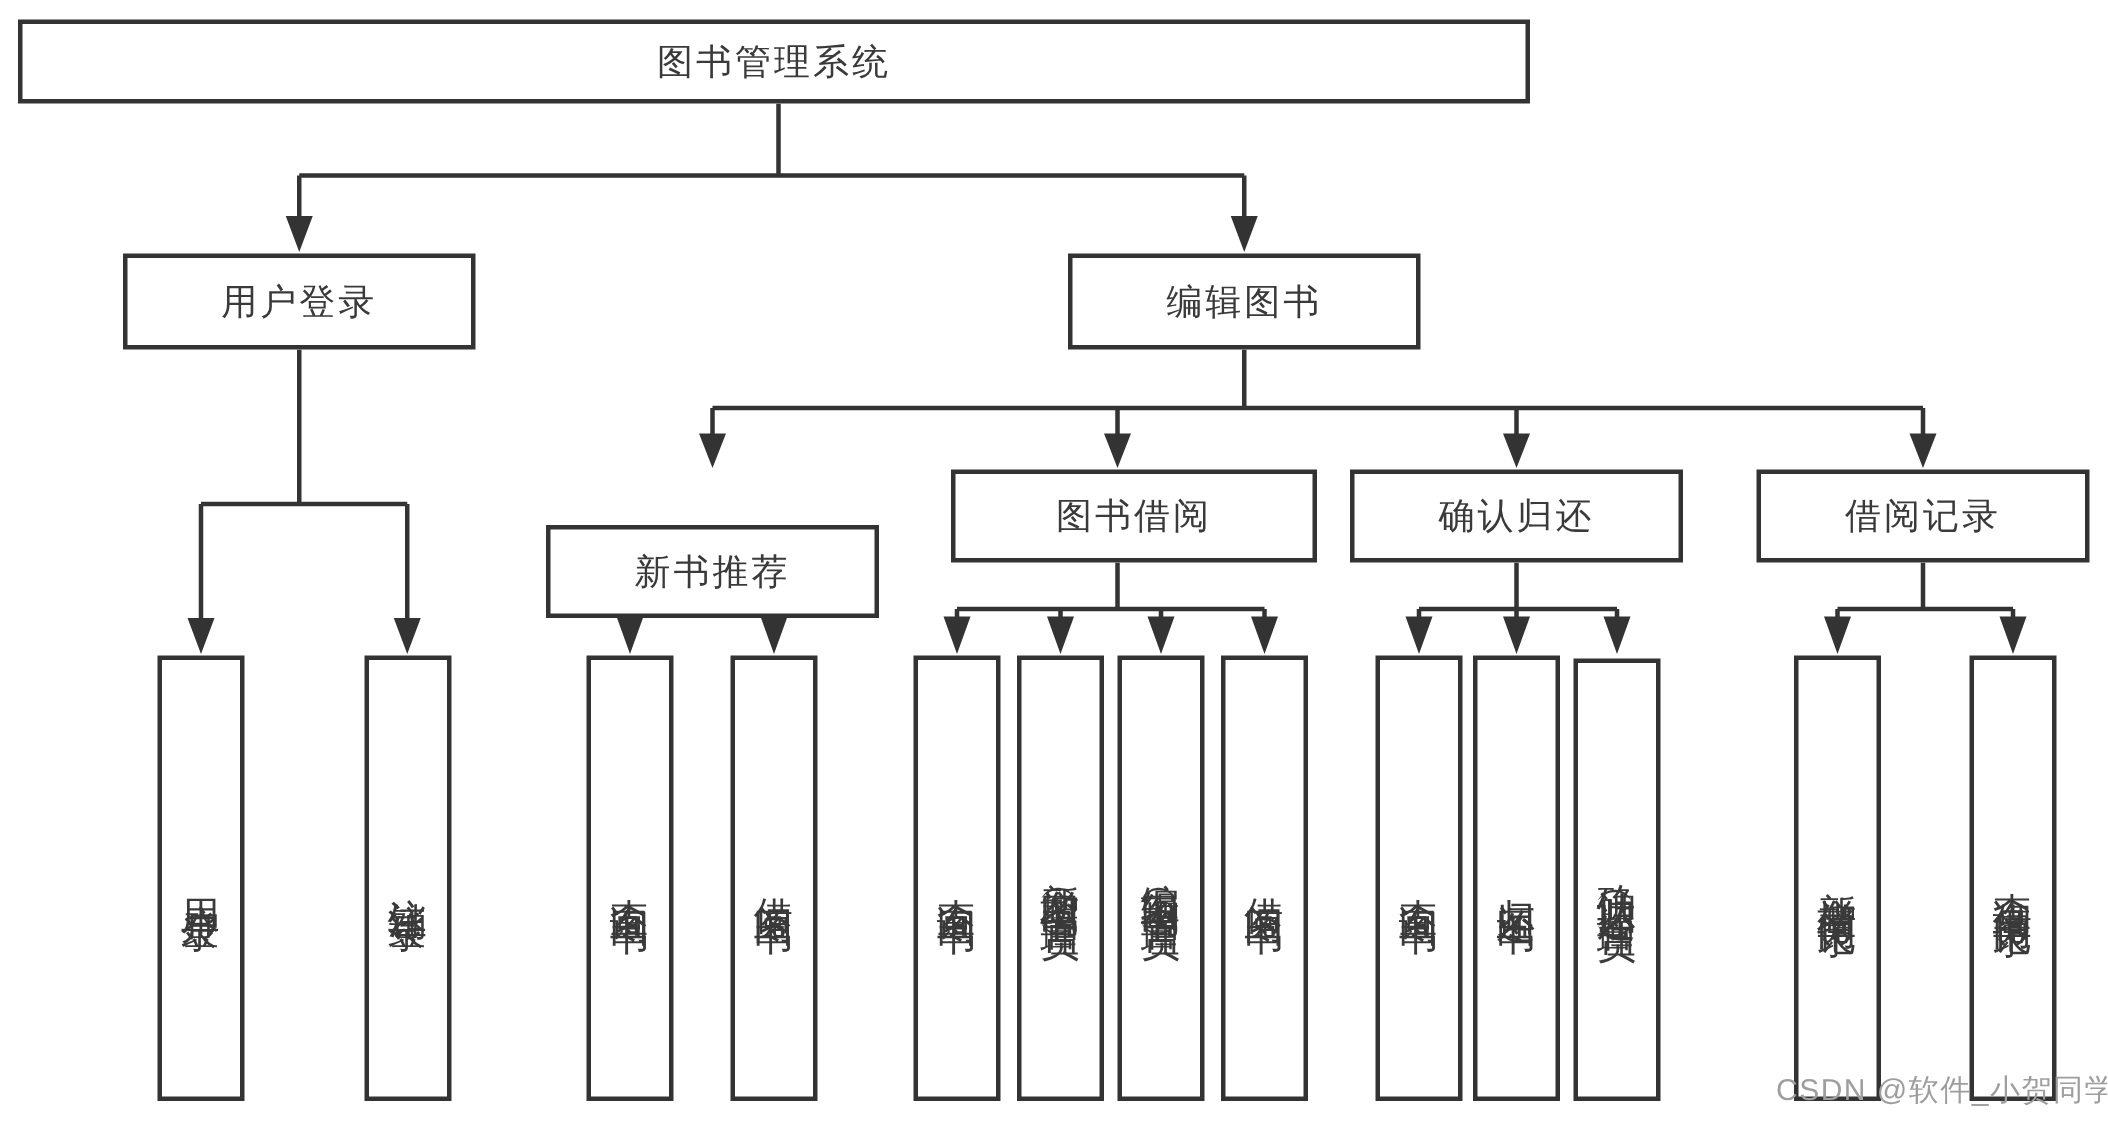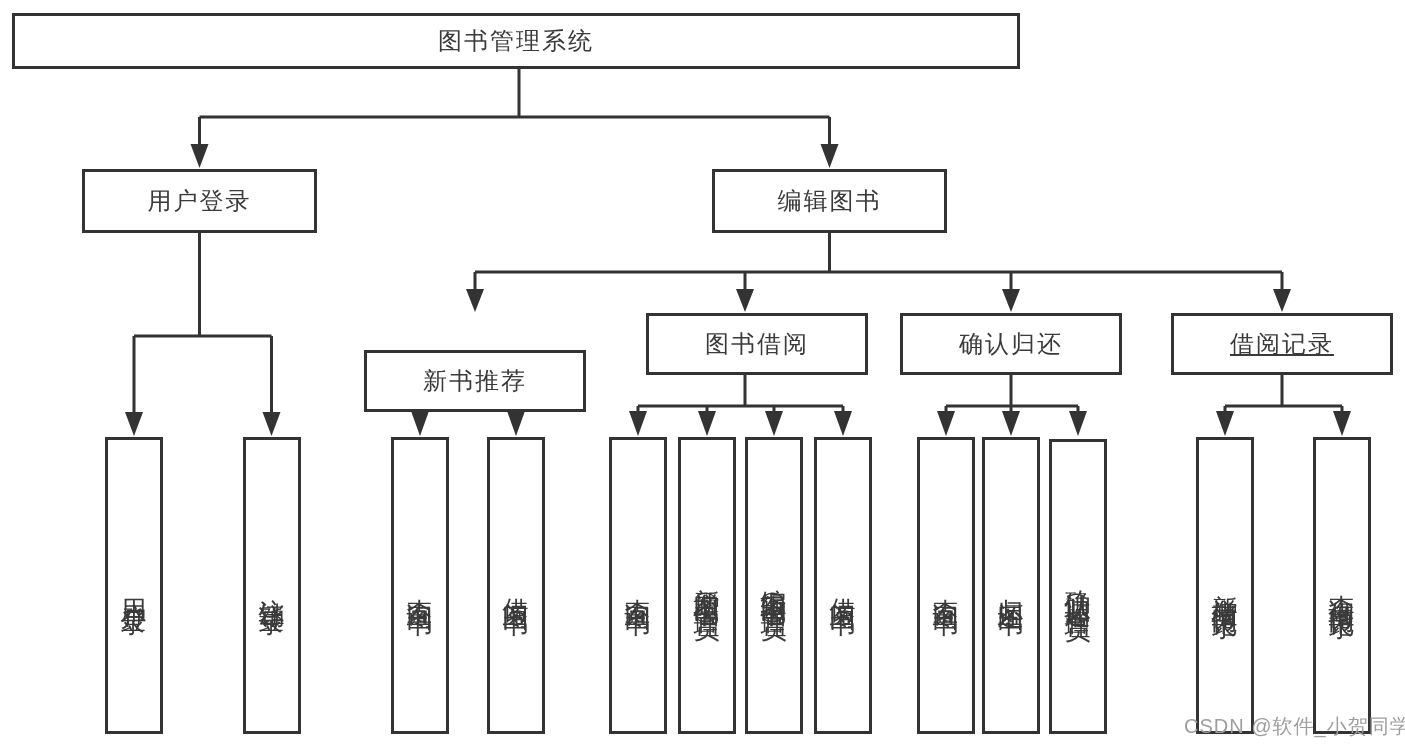--- a/index.html
+++ b/index.html
@@ -80,23 +80,23 @@
              M1069 411 L1087 411 L1078 436 Z
              M1216 411 L1234 411 L1225 436 Z  M1333 411 L1351 411 L1342 436 Z" fill="#333333" stroke="none"></path>
   </svg>
 
   <div class="node h-node" style="left:12px; top:13px; width:1008px; height:56px;">图书管理系统</div>
 
   <div class="node h-node" style="left:82px; top:169px; width:235px; height:64px;">用户登录</div>
   <div class="node h-node" style="left:712px; top:169px; width:235px; height:64px;">编辑图书</div>
 
   <div class="node h-node" style="left:364px; top:313px; width:222px; height:62px;margin-top:37px;">新书推荐</div>
-  <div class="node h-node" style="left:634px; top:313px; width:222px; height:62px;margin-left:12px;">图书借阅</div>
+  <div class="node h-node" style="left:634px; top:313px; width:244px; height:62px;">图书借阅</div>
   <div class="node h-node" style="left:900px; top:313px; width:222px; height:62px;">确认归还</div>
-  <div class="node h-node" style="left:1171px; top:313px; width:222px; height:62px;text-decoration:underline;">借阅记录</div>
+  <div class="node h-node" style="left:1171px; top:313px; width:222px; height:62px;">借阅记录</div>
 
   <div class="node v-node" style="left:105px; top:437px; width:58px; height:297px;">
     <span class="v-label">用户登录</span>
   </div>
   <div class="node v-node" style="left:243px; top:437px; width:58px; height:297px;">
     <span class="v-label">注销登录</span>
   </div>
   <div class="node v-node" style="left:391px; top:437px; width:58px; height:297px;">
     <span class="v-label">查询图书</span>
   </div>

